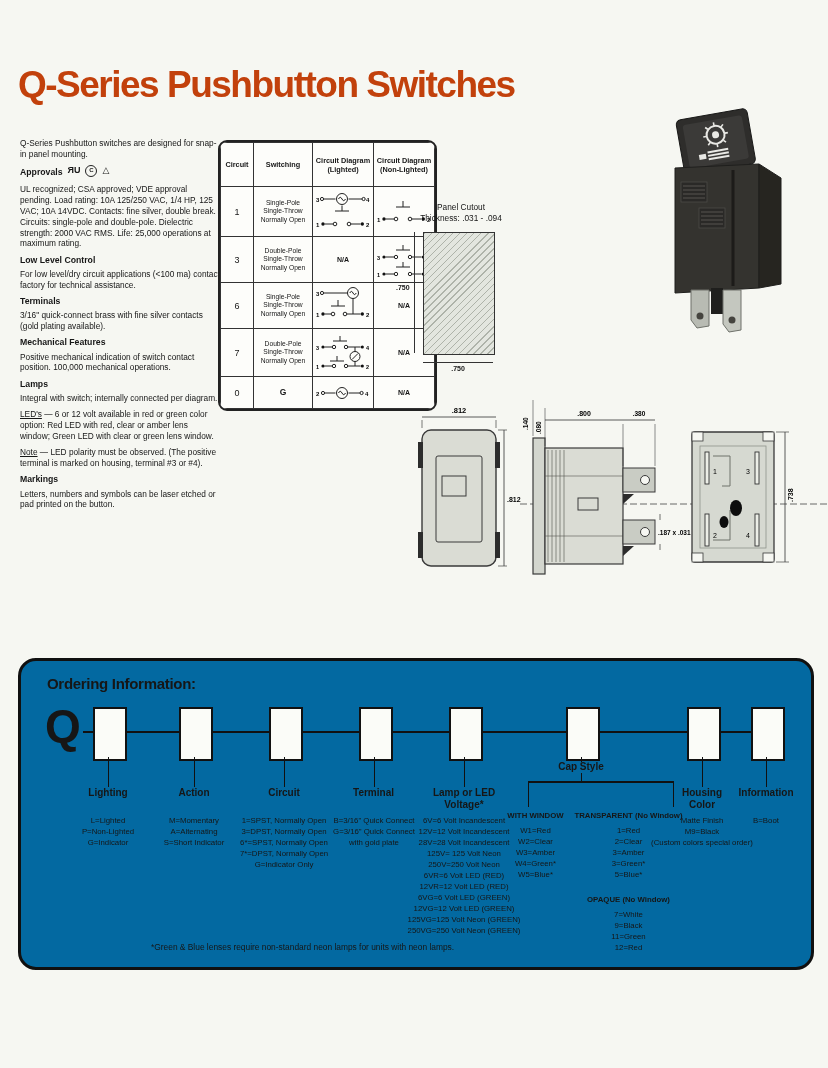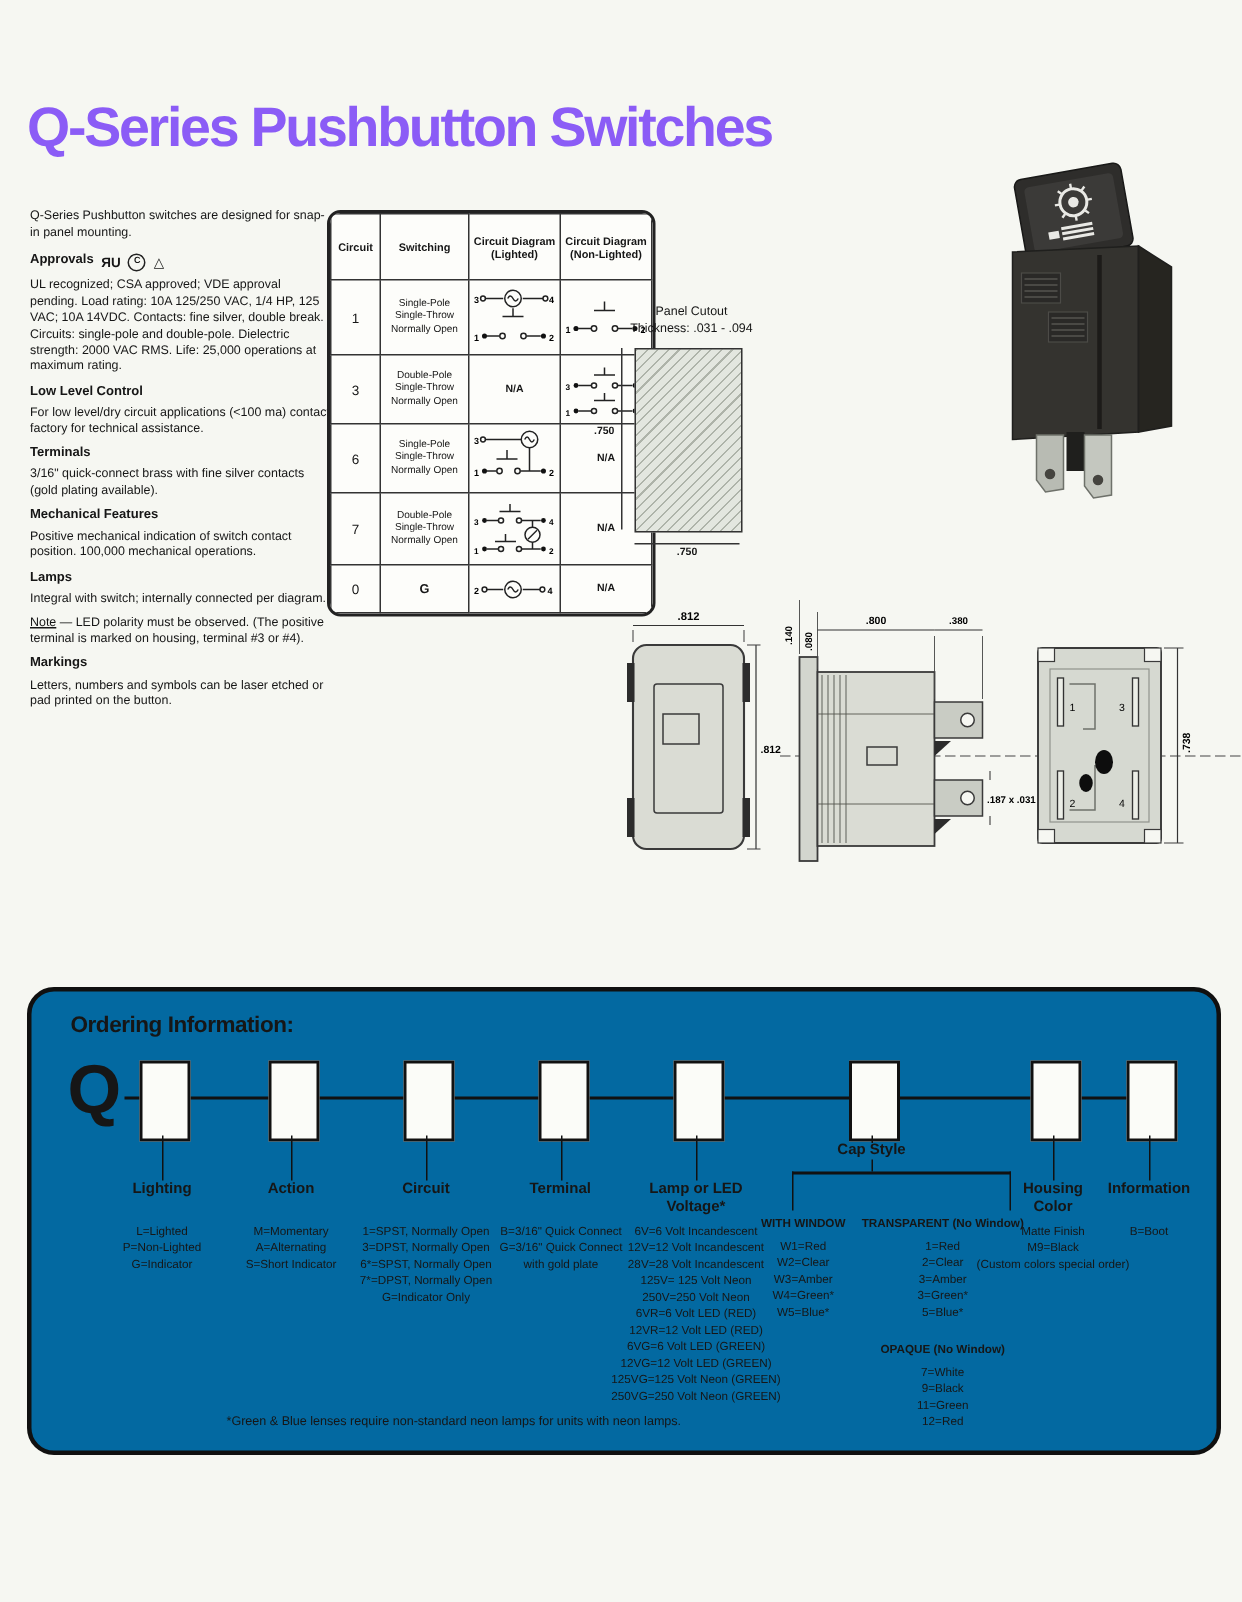--- a/index.html
+++ b/index.html
@@ -2,28 +2,28 @@
 <html><head>
 <meta charset="utf-8">
 <style>
   html,body{margin:0;padding:0;background:#e9eae4;}
   .page{position:relative;width:828px;height:1068px;background:#f6f7f2;
         font-family:"Liberation Sans",sans-serif;color:#161616;overflow:hidden;}
   [data-bind]{white-space:pre-line;}
 
   
   .title{position:absolute;left:18px;top:64px;font-size:37px;font-weight:900;
-         color:#8b5cf6;letter-spacing:-1.5px;}
+         color:#c2410c;letter-spacing:-1.5px;}
 
   
   .leftcol{position:absolute;left:20px;top:138px;width:200px;font-size:8.3px;line-height:1.3;}
   .leftcol p{margin:0 0 5.5px 0;}
   .leftcol h4{margin:2px 0 3px 0;font-size:8.7px;}
   .lead{text-decoration:underline;}
-  .marksrow{display:flex;align-items:flex-end;gap:5px;margin:2px 0 3px 0;}
+  .marksrow{display:flex;align-items:flex-start;gap:5px;margin:2px 0 3px 0;}
   .ul-mark{font-weight:bold;font-size:9px;}
   .circle-mark{display:inline-flex;width:10px;height:10px;border:1.2px solid #222;
                border-radius:50%;font-size:6px;align-items:center;justify-content:center;
                font-weight:bold;}
   .vde-mark{font-size:9px;}
 
   
   .spec{position:absolute;left:218px;top:140px;border:2px solid #222;border-radius:9px;
         overflow:hidden;background:#fdfdfa;}
   .spec table{border-collapse:collapse;}
@@ -81,20 +81,21 @@
     </div>
     <p data-bind="left.approvals.text">UL recognized; CSA approved; VDE approval pending. Load rating: 10A 125/250 VAC, 1/4 HP, 125 VAC; 10A 14VDC. Contacts: fine silver, double break. Circuits: single-pole and double-pole. Dielectric strength: 2000 VAC RMS. Life: 25,000 operations at maximum rating.</p>
     <h4 data-bind="left.low_level.heading">Low Level Control</h4>
     <p data-bind="left.low_level.text">For low level/dry circuit applications (&lt;100 ma) contact factory for technical assistance.</p>
     <h4 data-bind="left.terminals.heading">Terminals</h4>
     <p data-bind="left.terminals.text">3/16" quick-connect brass with fine silver contacts (gold plating available).</p>
     <h4 data-bind="left.mechanical.heading">Mechanical Features</h4>
     <p data-bind="left.mechanical.text">Positive mechanical indication of switch contact position. 100,000 mechanical operations.</p>
     <h4 data-bind="left.lamps.heading">Lamps</h4>
     <p data-bind="left.lamps.text">Integral with switch; internally connected per diagram.</p>
+    <p><span class="lead" data-bind="left.leds.lead">LED's</span><span data-bind="left.leds.text"> — 6 or 12 volt available in red or green color option: Red LED with red, clear or amber lens window; Green LED with clear or green lens window.</span></p>
     <p><span class="lead" data-bind="left.note.lead">Note</span><span data-bind="left.note.text"> — LED polarity must be observed. (The positive terminal is marked on housing, terminal #3 or #4).</span></p>
     <h4 data-bind="left.markings.heading">Markings</h4>
     <p data-bind="left.markings.text">Letters, numbers and symbols can be laser etched or pad printed on the button.</p>
   </div>
 
   <div class="spec">
     <table>
       <tbody>
           <tr class="hdr">
         <th class="col-circuit" data-bind="spec_table.headers.circuit">Circuit</th>

